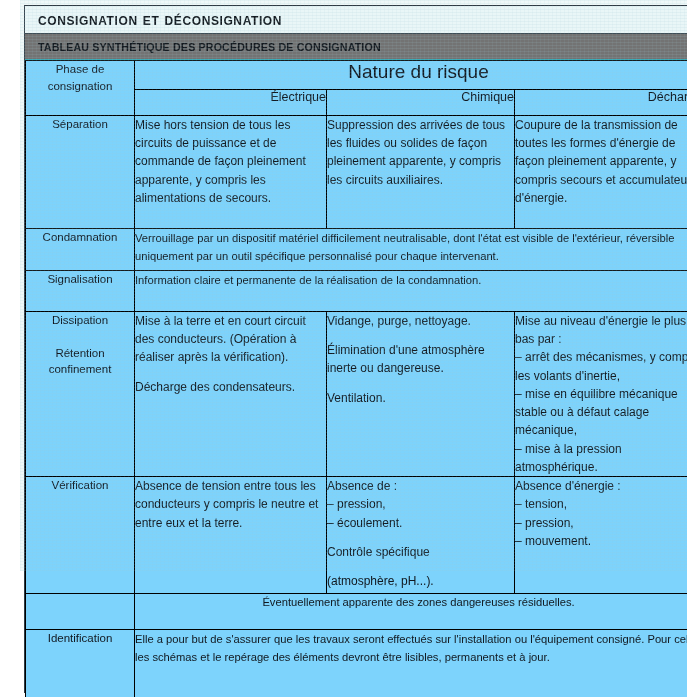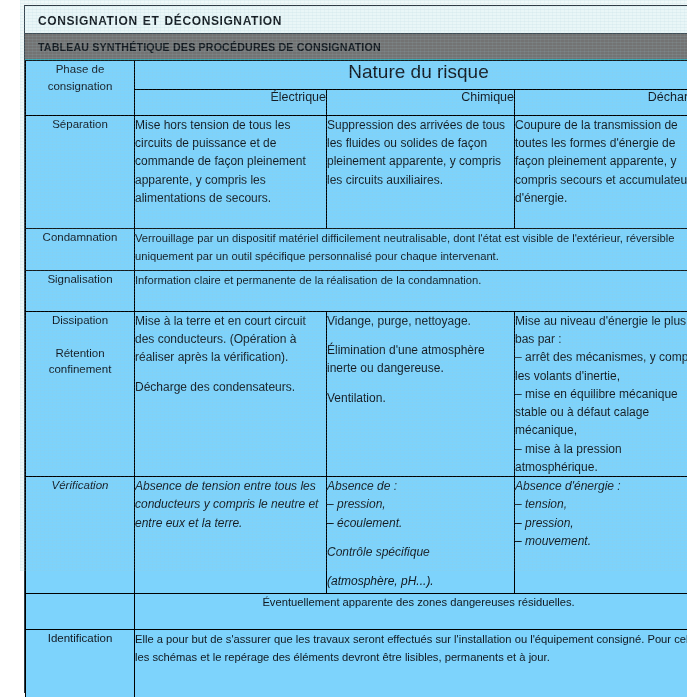--- a/index.html
+++ b/index.html
@@ -167,21 +167,21 @@
     vertical-align: middle;
     padding: 9px 10px;
     font-size: 11.2px;
   }
 
   
   .r-sep td  { height: 113px; }
   .r-cond td { height: 42px; }
   .r-sig td  { height: 41px; }
   .r-dis td  { height: 158px; }
-  .r-ver td  { height: 117px; font-style: italic; }
+  .r-ver td  { height: 117px; }
   .r-bal td  { height: 36px; }
   .r-ide td  { height: 71px; }
 </style>
 </head>
 <body>
 
 <div class="page">
 
   <div class="frame"></div>
 

